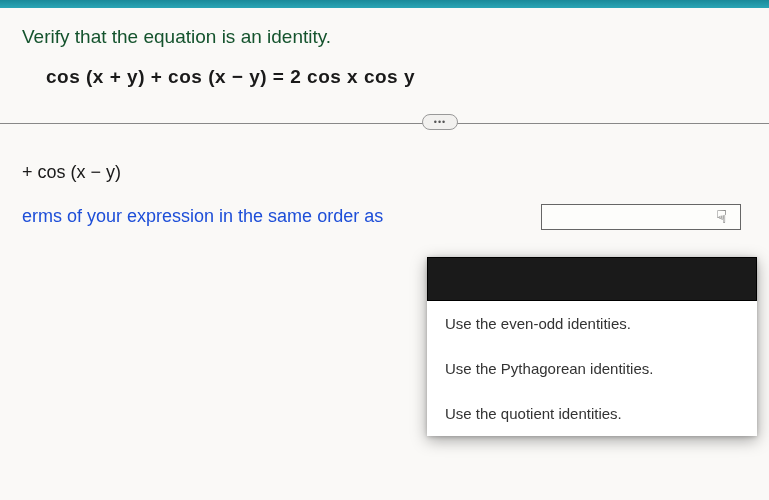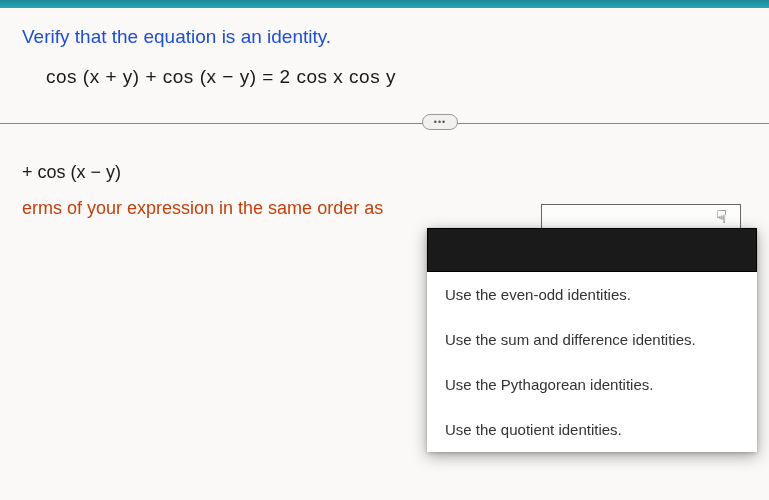--- a/index.html
+++ b/index.html
@@ -20,30 +20,30 @@
       background: linear-gradient(to bottom, #1a8a9a, #2aa5b5);
     }
     .content {
       background: #faf9f7;
       padding: 18px 22px;
       position: relative;
       height: calc(100% - 8px);
     }
     .instruction {
       font-size: 19px;
-      color: #1d4ed8;
+      color: #14532d;
       margin-bottom: 18px;
       font-weight: 400;
     }
     .equation {
       font-size: 19px;
       color: #1a1a1a;
       margin-left: 24px;
       margin-bottom: 24px;
-      font-weight: 400;
+      font-weight: 700;
       letter-spacing: 0.5px;
     }
     .divider-row {
       position: relative;
       height: 24px;
       margin-bottom: 20px;
     }
     .divider-line {
       position: absolute;
       top: 11px;
@@ -69,35 +69,35 @@
       letter-spacing: 1px;
       cursor: pointer;
     }
     .partial-lines {
       font-size: 18px;
       color: #1a1a1a;
       font-weight: 500;
       line-height: 1.8;
     }
     .partial-line-1 {
-      margin-bottom: 4px;
+      margin-bottom: 12px;
     }
     .input-box {
       display: inline-block;
       border: 1px solid #555;
       background: #fdfdfb;
       padding: 1px 8px;
       border-radius: 2px;
       font-size: 17px;
       margin: 0 2px;
       vertical-align: middle;
     }
     .partial-line-3 {
       font-size: 18px;
-      color: #c2410c;
+      color: #1d4ed8;
       font-weight: 400;
       margin-top: 4px;
     }
     .answer-field {
       position: absolute;
       right: 28px;
       top: 196px;
       width: 200px;
       height: 26px;
       border: 1px solid #666;
@@ -107,21 +107,21 @@
       position: absolute;
       right: 42px;
       top: 198px;
       font-size: 18px;
       color: #222;
       pointer-events: none;
     }
     .dropdown {
       position: absolute;
       right: 12px;
-      top: 220px;
+      top: 249px;
       width: 330px;
       background: #fff;
       box-shadow: 0 4px 16px rgba(0,0,0,0.35), 0 1px 4px rgba(0,0,0,0.2);
       border-radius: 2px;
     }
     .dropdown-selected {
       height: 44px;
       background: #1a1a1a;
       border: 1px solid #000;
     }
@@ -153,18 +153,17 @@
     <div class="partial-line-1">+ cos (x − y)</div>
     <div class="partial-line-3">erms of your expression in the same order as</div>
   </div>
 
   <div class="answer-field"></div>
   <div class="cursor-icon">☟</div>
 
   <div class="dropdown">
     <div class="dropdown-selected"></div>
     <div class="dropdown-item">Use the even-odd identities.</div>
-    <div class="dropdown-item">Use the sum and difference identities.</div>
     <div class="dropdown-item">Use the Pythagorean identities.</div>
     <div class="dropdown-item">Use the quotient identities.</div>
   </div>
 
 </div>
 
 </body></html>

